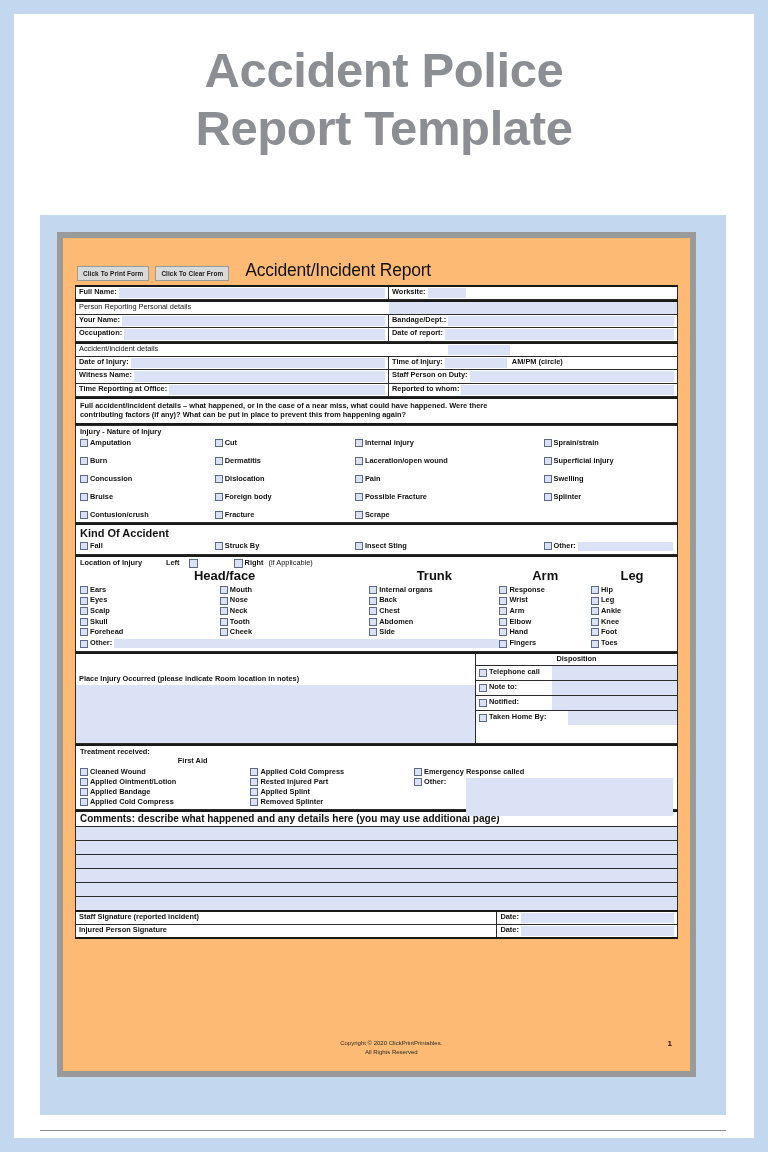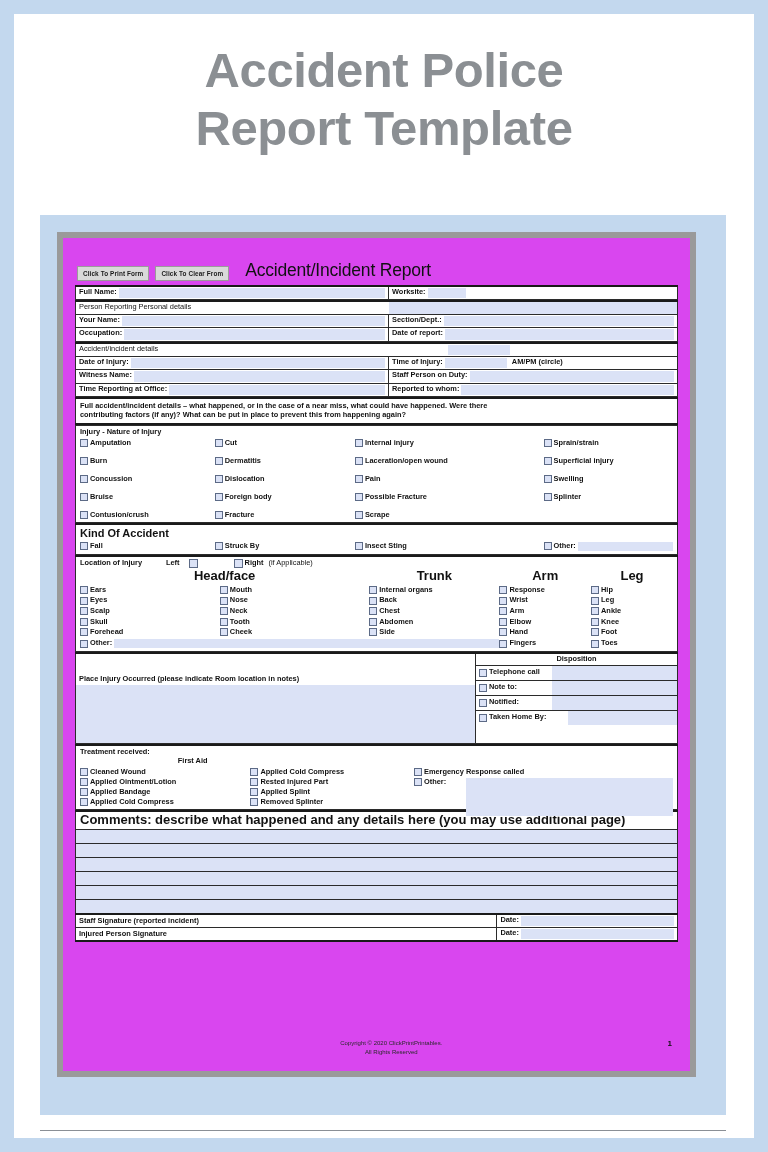--- a/index.html
+++ b/index.html
@@ -54,21 +54,21 @@
   
   .doc-frame {
     position: absolute;
     left: 17px; top: 17px;
     width: 639px; height: 845px;
     background: #9a9a9a;
     padding: 6px;
   }
   .sheet {
     width: 100%; height: 100%;
-    background: #d946ef;
+    background: #fdba74;
     padding: 24px 12px 8px 12px;
     position: relative;
   }
 
   
   .doc-head {
     display: flex;
     align-items: flex-end;
     gap: 6px;
     padding: 0 2px 4px 2px;
@@ -217,21 +217,21 @@
             </tr>
             <tr>
               <td>
                 <div class="cellpair">
                       <span class="t">Your Name:</span>
                       <span class="f"></span>
                     </div>
               </td>
               <td>
                 <div class="cellpair">
-                      <span class="t">Section/Dept.:</span>
+                      <span class="t">Bandage/Dept.:</span>
                       <span class="f"></span>
                     </div>
               </td>
             </tr>
             <tr>
               <td>
                 <div class="cellpair">
                       <span class="t">Occupation:</span>
                       <span class="f"></span>
                     </div>
@@ -692,21 +692,21 @@
                 </div>
               </td>
             </tr>
           </tbody>
             </table>
 
           <table class="tbl">
             <tbody>
                 <tr>
               <td class="thick-top" style="padding:0;border-bottom:none">
-                <div style="font-size:13px;font-weight:bold;padding:1px 4px">Comments: describe what happened and any details here (you may use additional page)</div>
+                <div style="font-size:10px;font-weight:bold;padding:1px 4px">Comments: describe what happened and any details here (you may use additional page)</div>
                 <div class="com-line"></div>
                 <div class="com-line"></div>
                 <div class="com-line"></div>
                 <div class="com-line"></div>
                 <div class="com-line"></div>
                 <div class="com-line"></div>
               </td>
             </tr>
           </tbody>
             </table>

